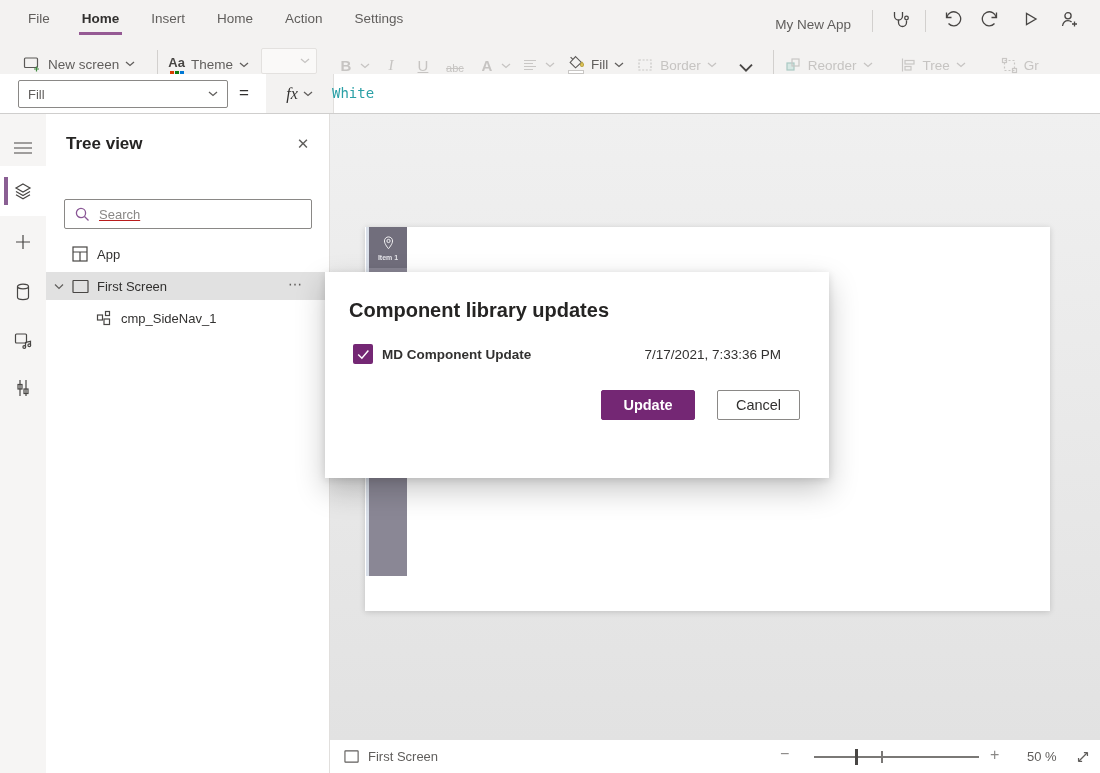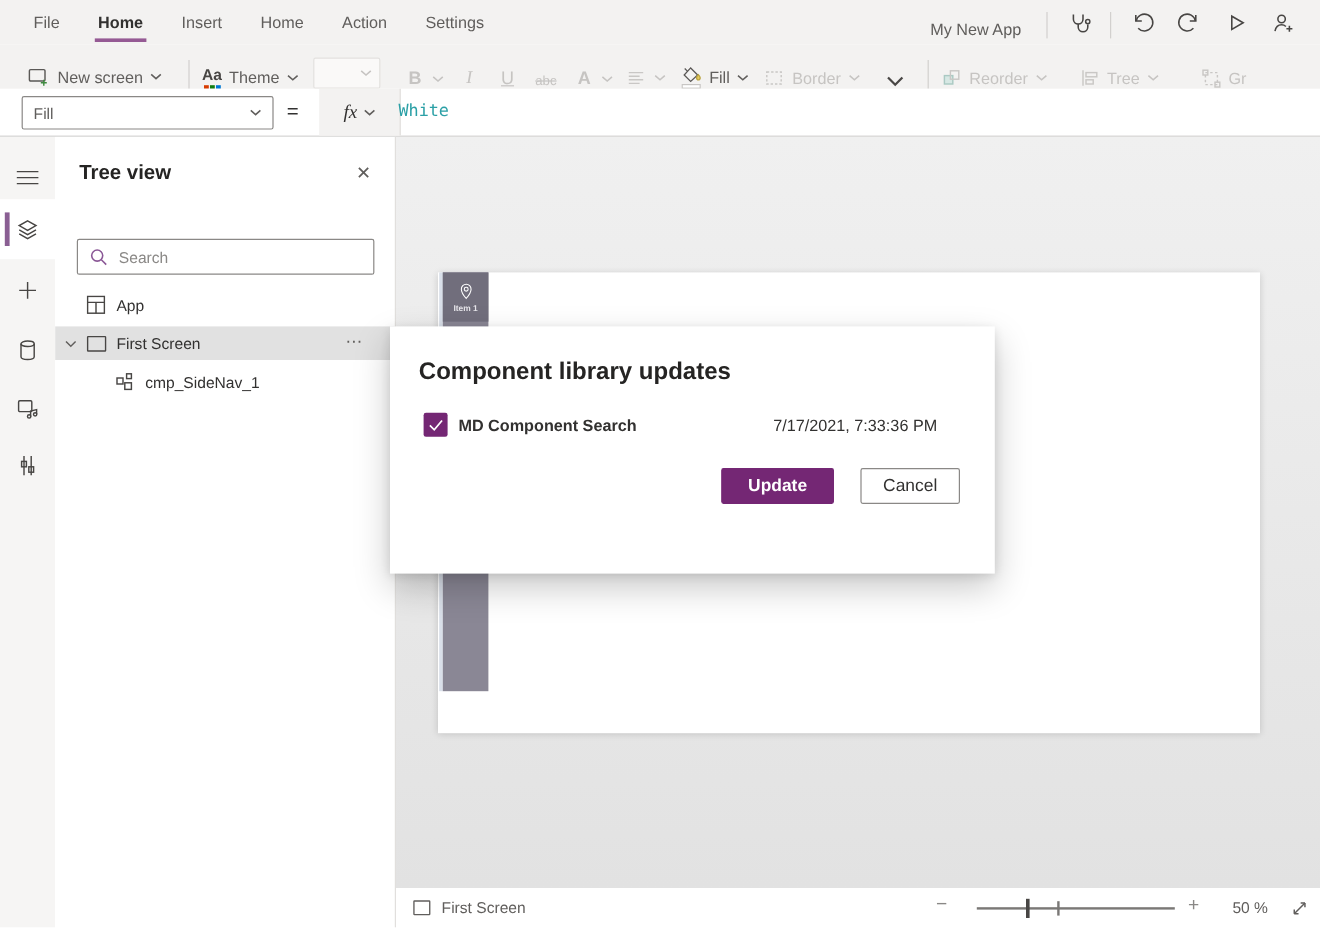--- a/index.html
+++ b/index.html
@@ -59,21 +59,21 @@
   
   .treepanel { position:absolute; left:46px; top:114px; width:284px; height:659px; background:#fff; border-right:1px solid #e1dfdd; }
   .tv-title { position:absolute; left:20px; top:20px; font-size:17px; font-weight:600; color:#252423; }
   .tv-close { position:absolute; right:16px; top:20px; font-size:15px; color:#605e5c; width:20px; height:20px; display:flex; align-items:center; justify-content:center; }
   .tabs { position:absolute; left:20px; top:54px; display:flex; gap:23px; }
   .tab { font-size:13.5px; color:#605e5c; padding-bottom:9px; position:relative; }
   .tab.active { color:#323130; font-weight:bold; }
   .tab.active::after { content:""; position:absolute; left:0; right:0; bottom:0; height:3px; background:#955a94; }
   .searchbox { position:absolute; left:18px; top:85px; width:248px; height:30px; border:1px solid #8a8886; border-radius:2px; background:#fff; display:flex; align-items:center; padding:0 9px; gap:9px; }
   .searchbox svg { stroke:#8a5796; fill:none; stroke-width:1.3; }
-  .searchbox input { border:none; outline:none; flex:1; font-family:"Liberation Sans",sans-serif; font-size:13px; color:#0f172a; background:transparent; }
+  .searchbox input { border:none; outline:none; flex:1; font-family:"Liberation Sans",sans-serif; font-size:13px; color:#b91c1c; background:transparent;text-decoration:underline; }
   .searchbox input::placeholder { color:#8a8886; }
   .rows { position:absolute; left:0; top:126px; width:283px; }
   .trow { height:28px; margin-bottom:4px; display:flex; align-items:center; font-size:13px; color:#323130; position:relative; }
   .trow svg { stroke:#484644; fill:none; stroke-width:1.2; flex:none; }
   .trow .expander path { stroke:#605e5c; }
   .trow.selected { background:#e1e1e1; }
   .ellipsis { position:absolute; right:26px; top:4px; color:#605e5c; font-size:14px; letter-spacing:1px; }
 
   
   .canvasarea { position:absolute; left:330px; top:114px; width:770px; height:626px; background:linear-gradient(#f0f0f0,#e2e2e2); }
@@ -419,21 +419,21 @@
   </div>
 </div>
 
 <div class="dialog">
   <div class="dlg-title">Component library updates</div>
   <div class="dlg-check">
     <svg width="13" height="11" viewBox="0 0 16 13">
         <path d="M1.5 6.5l4.5 4.5 8-9.5"></path>
       </svg>
   </div>
-  <div class="dlg-lib">MD Component Search</div>
+  <div class="dlg-lib">MD Component Update</div>
   <div class="dlg-time">7/17/2021, 7:33:36 PM</div>
   <div class="btn btn-update">Update</div>
   <div class="btn btn-cancel">Cancel</div>
 </div>
 
 <div class="statusbar">
   <div class="sb-screen">
     <svg width="16" height="15" viewBox="0 0 17 15">
         <rect x="1" y="1.5" width="14" height="12" rx="0.5"></rect>
       </svg>

